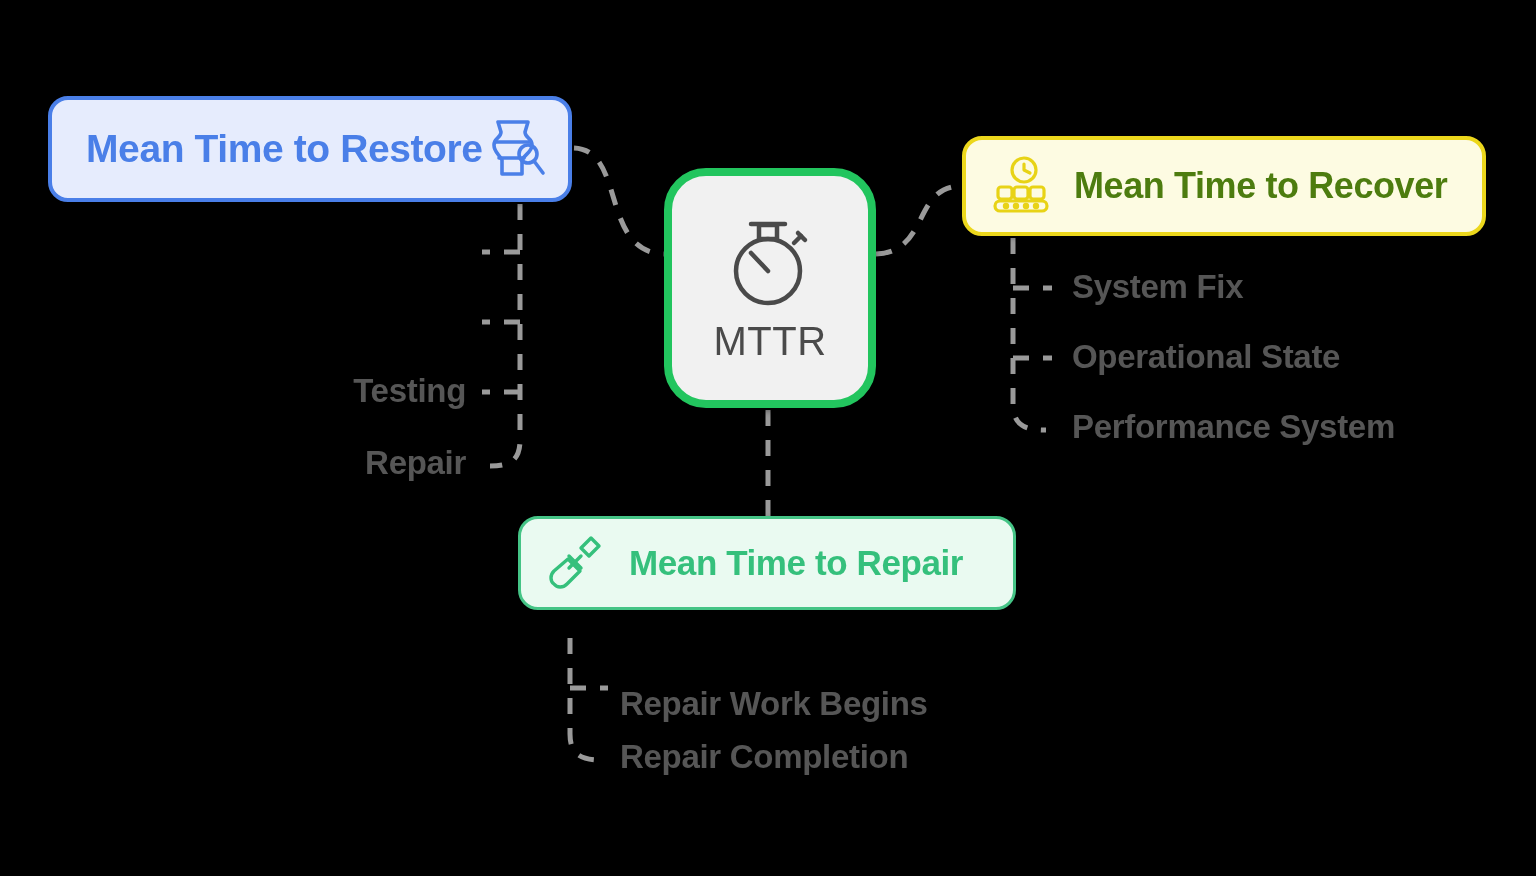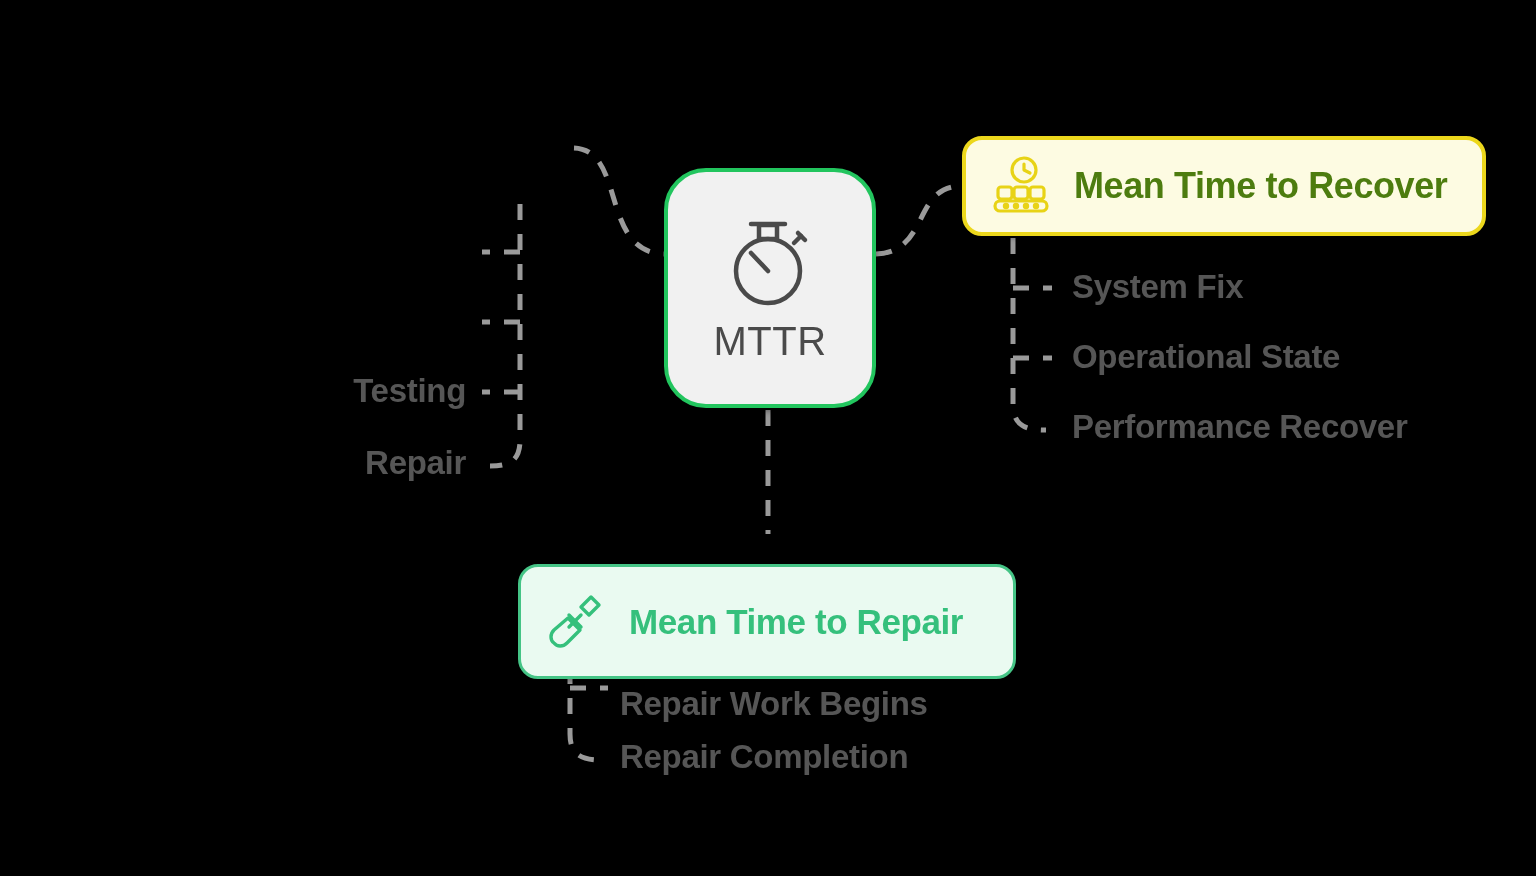--- a/index.html
+++ b/index.html
@@ -79,44 +79,44 @@
     box-shadow: 0 2px 5px rgba(0,0,0,0.35);
   }
   #node-recover .node-label {
     color: #4d7c0f;
     font-size: 36px;
   }
 
   
   #node-repair {
     left: 518px;
-    top: 564px;
+    top: 516px;
     width: 498px;
-    height: 115px;
+    height: 94px;
     background: #eafaf1;
     border: 3px solid #45c486;
     border-radius: 20px;
     padding: 0 26px 0 26px;
     justify-content: flex-start;
     gap: 24px;
     box-shadow: 0 2px 5px rgba(0,0,0,0.3);
   }
   #node-repair .node-label {
     color: #35c07c;
     font-size: 35px;
   }
 
   
   #node-center {
     left: 664px;
     top: 168px;
     width: 212px;
     height: 240px;
     background: #f1f1f1;
-    border: 4px solid #22c55e;
+    border: 8px solid #22c55e;
     border-radius: 42px;
     flex-direction: column;
     justify-content: center;
     gap: 6px;
     box-shadow: 0 3px 6px rgba(0,0,0,0.4);
   }
   #node-center .node-label {
     color: #4a4a4a;
     font-size: 40px;
     font-weight: normal;
@@ -169,20 +169,33 @@
         <line x1="46" y1="58" x2="29" y2="40"></line>
         <rect x="37" y="12" width="18" height="14"></rect>
         <line x1="29" y1="11" x2="63" y2="11"></line>
         <line x1="72" y1="30" x2="79" y2="23"></line>
         <line x1="76" y1="20" x2="83" y2="27"></line>
       </svg>
     </span>
     <span class="node-label">MTTR</span>
   </div>
 
+  <div class="node" id="node-restore">
+    <span class="node-label">Mean Time to Restore</span>
+    <span class="node-icon">
+      <svg width="62" height="66" viewBox="0 0 62 66" xmlns="http://www.w3.org/2000/svg" fill="none" stroke="#4a7fe8" stroke-width="3.6" stroke-linecap="round" stroke-linejoin="round">
+        <path d="M14 6 L44 6 L41 16 C41 22 48 22 48 29 C48 36 41 38 38 44
+                 L38 58 L18 58 L18 44 C15 38 10 36 10 29 C10 22 17 22 17 16 Z"></path>
+        <line x1="11" y1="26" x2="47" y2="26"></line>
+        <line x1="15" y1="42" x2="40" y2="42"></line>
+        <circle cx="44" cy="38" r="9"></circle>
+        <line x1="50" y1="45" x2="59" y2="57"></line>
+      </svg>
+    </span>
+  </div>
 
   <div class="node" id="node-recover">
     <span class="node-icon">
       <svg width="62" height="62" viewBox="0 0 62 62" xmlns="http://www.w3.org/2000/svg" fill="none" stroke="#e8d316" stroke-width="3.2" stroke-linecap="round" stroke-linejoin="round">
         <circle cx="34" cy="15" r="12"></circle>
         <path d="M34 9 L34 15 L40 18"></path>
         <rect x="8" y="32" width="14" height="12" rx="3"></rect>
         <rect x="24" y="32" width="14" height="12" rx="3"></rect>
         <rect x="40" y="32" width="14" height="12" rx="3"></rect>
         <rect x="5" y="46" width="52" height="10" rx="5"></rect>
@@ -205,18 +218,18 @@
       </svg>
     </span>
     <span class="node-label">Mean Time to Repair</span>
   </div>
 
   <div class="leaf right-align" style="left:166px; top:372px; width:300px;">Testing</div>
   <div class="leaf right-align" style="left:166px; top:444px; width:300px;">Repair</div>
 
   <div class="leaf" style="left:1072px; top:268px;">System Fix</div>
   <div class="leaf" style="left:1072px; top:338px;">Operational State</div>
-  <div class="leaf" style="left:1072px; top:408px;">Performance Recover</div>
+  <div class="leaf" style="left:1072px; top:408px;">Performance System</div>
 
   <div class="leaf" style="left:620px; top:668px;margin-top:17px;">Repair Work Begins</div>
   <div class="leaf" style="left:620px; top:738px;">Repair Completion</div>
 
 </div>
 
 </body></html>

